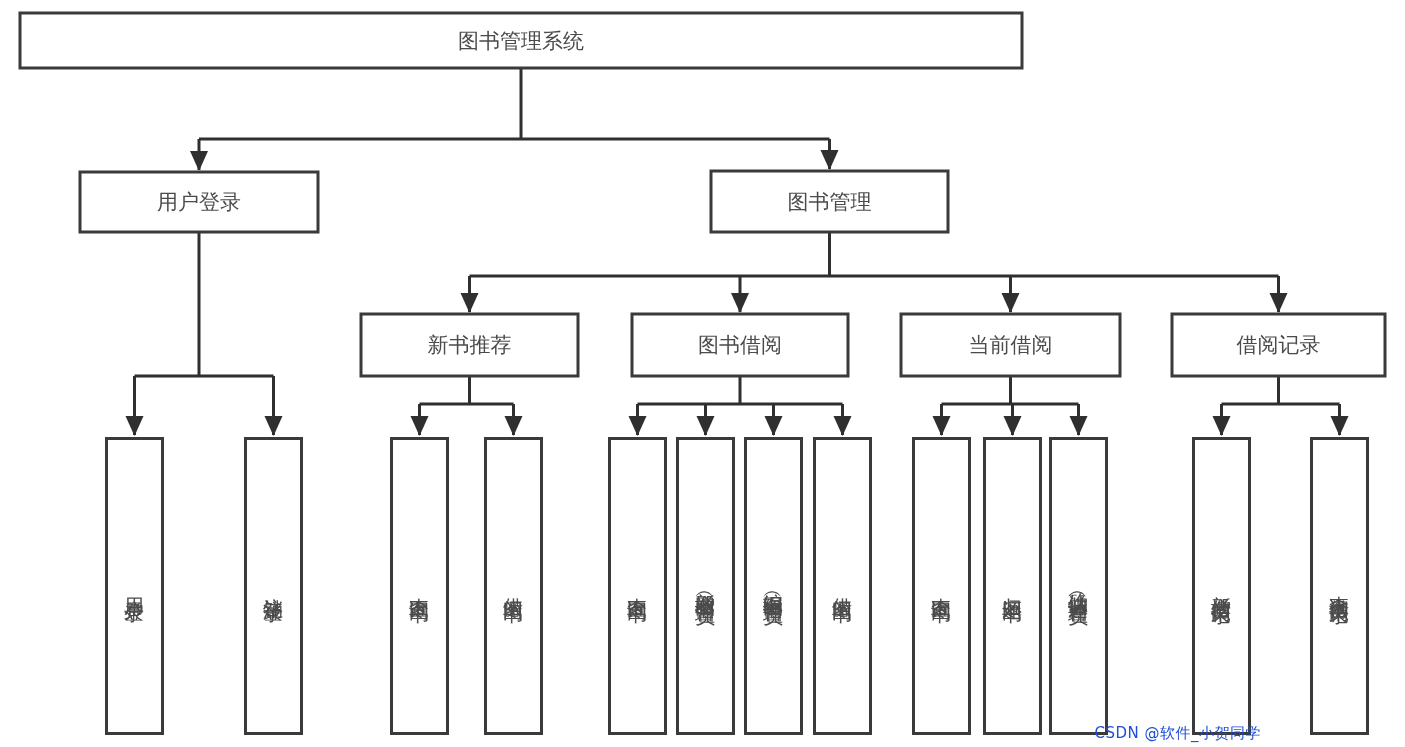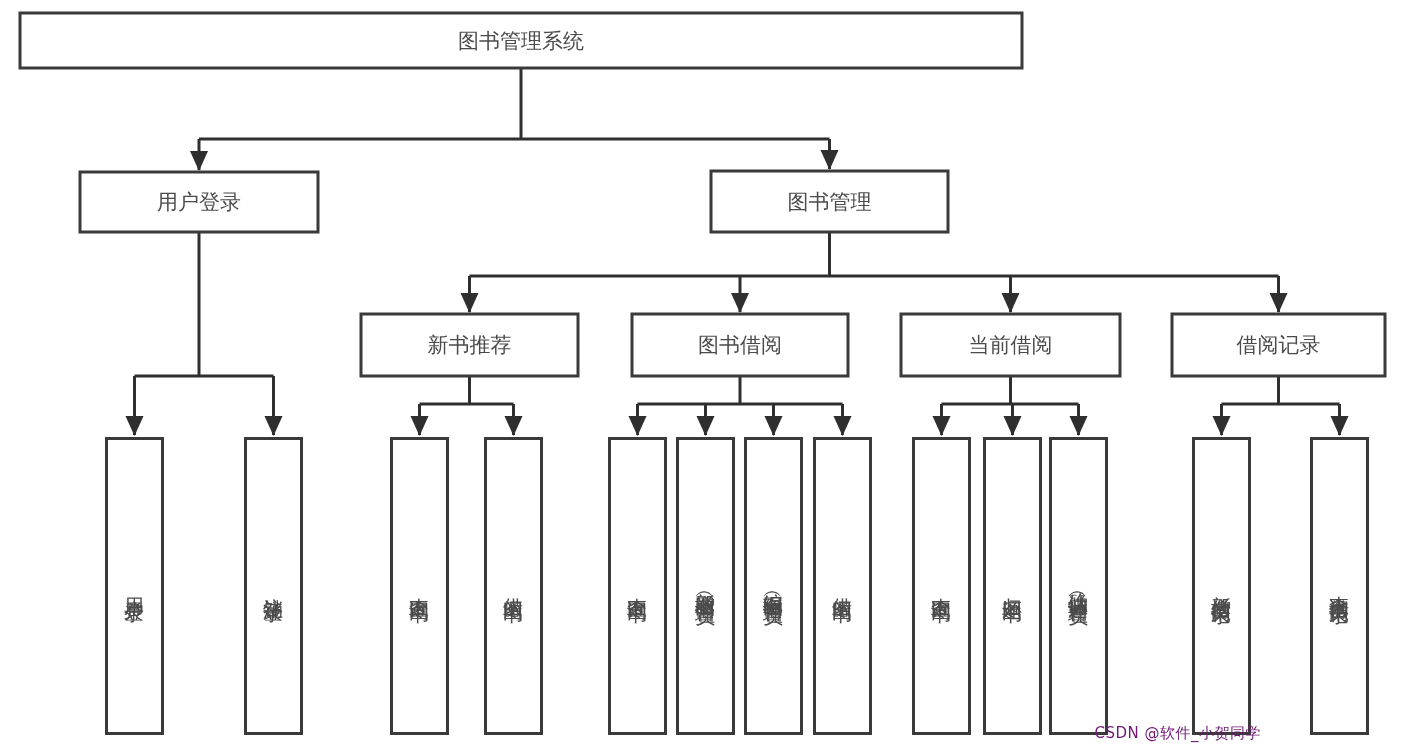--- a/index.html
+++ b/index.html
@@ -5,21 +5,21 @@
   html,body{margin:0;padding:0;background:#ffffff;}
   body{width:1405px;height:747px;overflow:hidden;
        font-family:"DejaVu Sans","Liberation Sans",sans-serif;}
   #diagram-root{position:relative;width:1269px;height:747px;background:#fff;}
   svg#tree{position:absolute;left:0;top:0;width:1405px;height:747px;display:block;}
   .node-box{fill:#ffffff;stroke:#3a3a3a;stroke-width:3;}
   .edge{stroke:#2f2f2f;stroke-width:3;fill:none;}
   .arrow-head{fill:#2f2f2f;stroke:none;}
   .node-label{fill:#4b4b4b;font-family:"DejaVu Sans","Liberation Sans",sans-serif;
               font-size:21px;text-anchor:middle;dominant-baseline:middle;}
-  .watermark{position:absolute;right:8px;bottom:4px;color:#701a75;font-size:15px;
+  .watermark{position:absolute;right:8px;bottom:4px;color:#1d4ed8;font-size:15px;
              letter-spacing:.5px;font-family:"DejaVu Sans","Liberation Sans",sans-serif;
              white-space:nowrap;pointer-events:none;}
   .vnode{position:absolute;box-sizing:border-box;background:#fff;
          border:3px solid #3a3a3a;display:flex;align-items:center;justify-content:center;}
   .vtext{writing-mode:vertical-rl;text-orientation:upright;color:#4b4b4b;
          font-size:20px;letter-spacing:2px;line-height:1;
          font-family:"DejaVu Sans","Liberation Sans",sans-serif;}
 </style>
 </head>
 <body>

